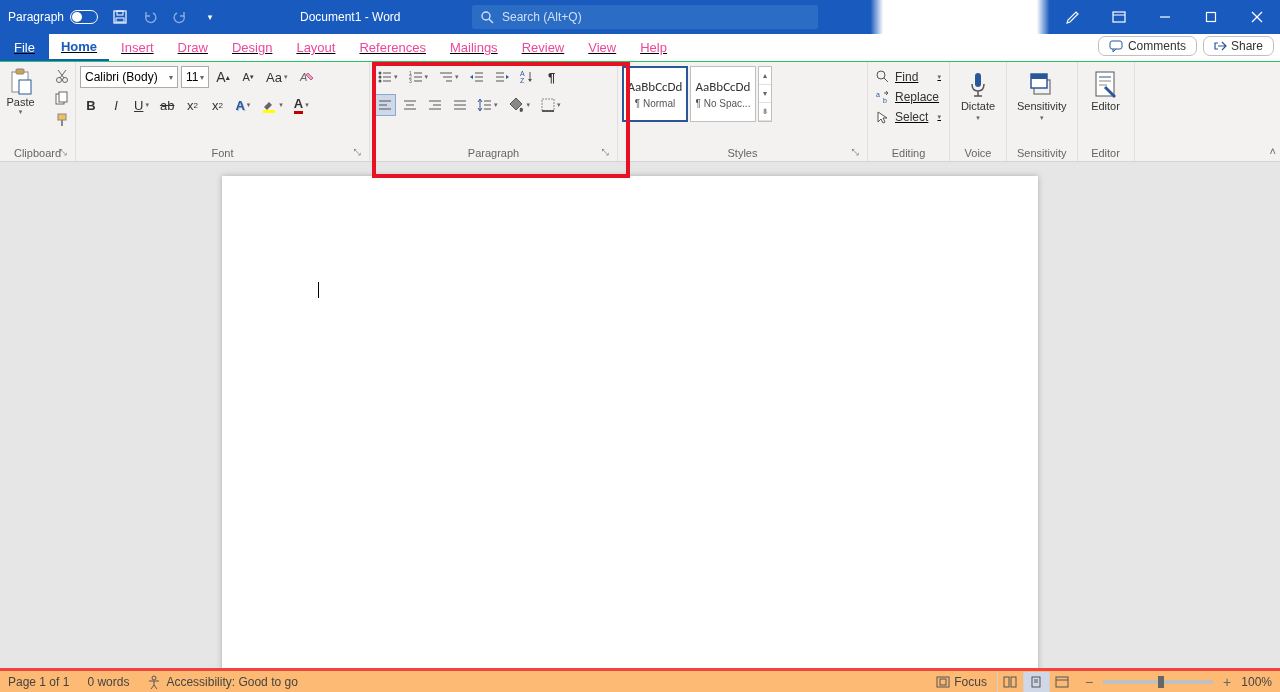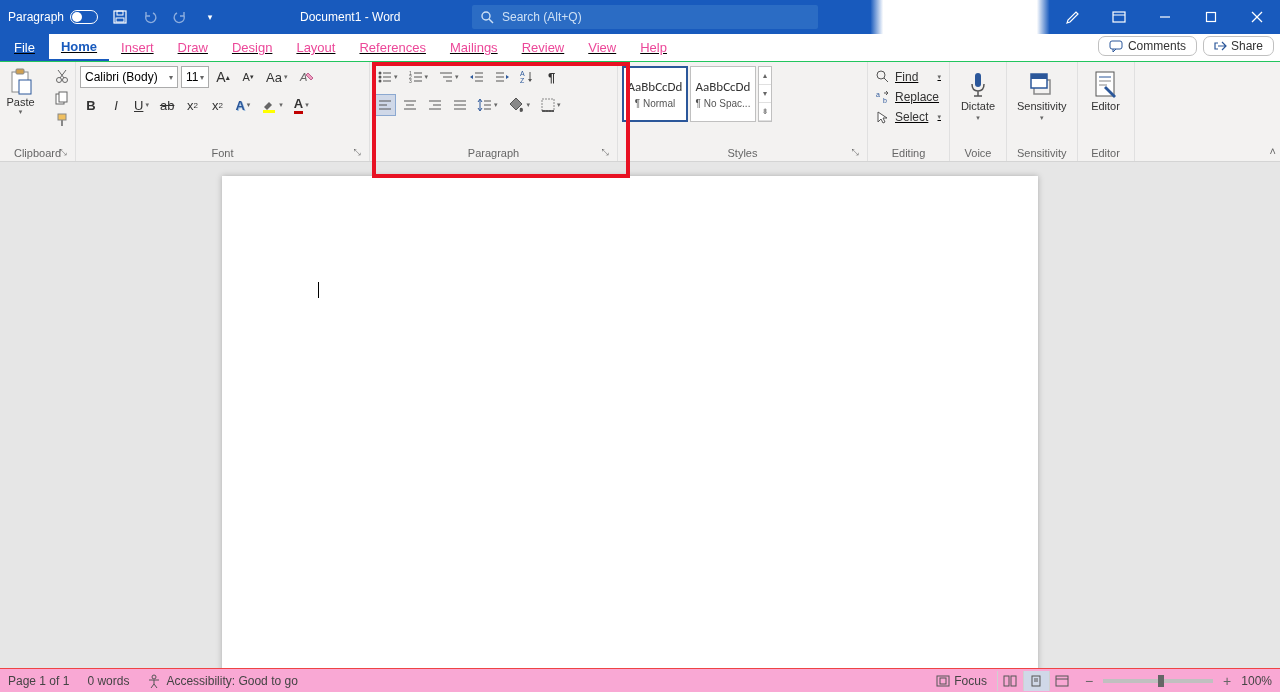--- a/index.html
+++ b/index.html
@@ -71,21 +71,21 @@
 
 .collapse-ribbon { position: absolute; right: 4px; bottom: 4px; font-size: 11px; color: #666; }
 
 
 .doc-area { position: absolute; top: 162px; left: 0; right: 0; bottom: 24px; background: #e6e6e6; overflow: hidden; }
 .page { position: absolute; left: 222px; top: 14px; width: 816px; height: 1056px; background: #fff; box-shadow: 0 0 6px rgba(0,0,0,0.25); }
 .cursor { position: absolute; left: 318px; top: 282px; width: 1px; height: 16px; background: #000; animation: blink 1s infinite; }
 @keyframes blink { 50% { opacity: 0; } }
 
 
-.status-bar { position: absolute; bottom: 0; left: 0; right: 0; height: 24px; background: #f9a8d4; border-top: 1px solid #ef4444; display: flex; align-items: center; font-size: 12px; color: #444; padding: 0 8px; }
+.status-bar { position: absolute; bottom: 0; left: 0; right: 0; height: 24px; background: #fdba74; border-top: 3px solid #ef4444; display: flex; align-items: center; font-size: 12px; color: #444; padding: 0 8px; }
 .status-left { display: flex; gap: 18px; align-items: center; }
 .status-right { margin-left: auto; display: flex; align-items: center; gap: 10px; }
 .view-btns { display: flex; }
 .view-btn { width: 26px; height: 20px; border-left: 1px solid #d0d0d0; display: flex; align-items: center; justify-content: center; }
 .view-btn.active { background: #d0d8e8; }
 .zoom-slider { width: 110px; height: 4px; background: #c0c0c0; position: relative; }
 .zoom-thumb { position: absolute; left: 55px; top: -4px; width: 6px; height: 12px; background: #666; }
 
 svg { overflow: visible; }
 </style>

